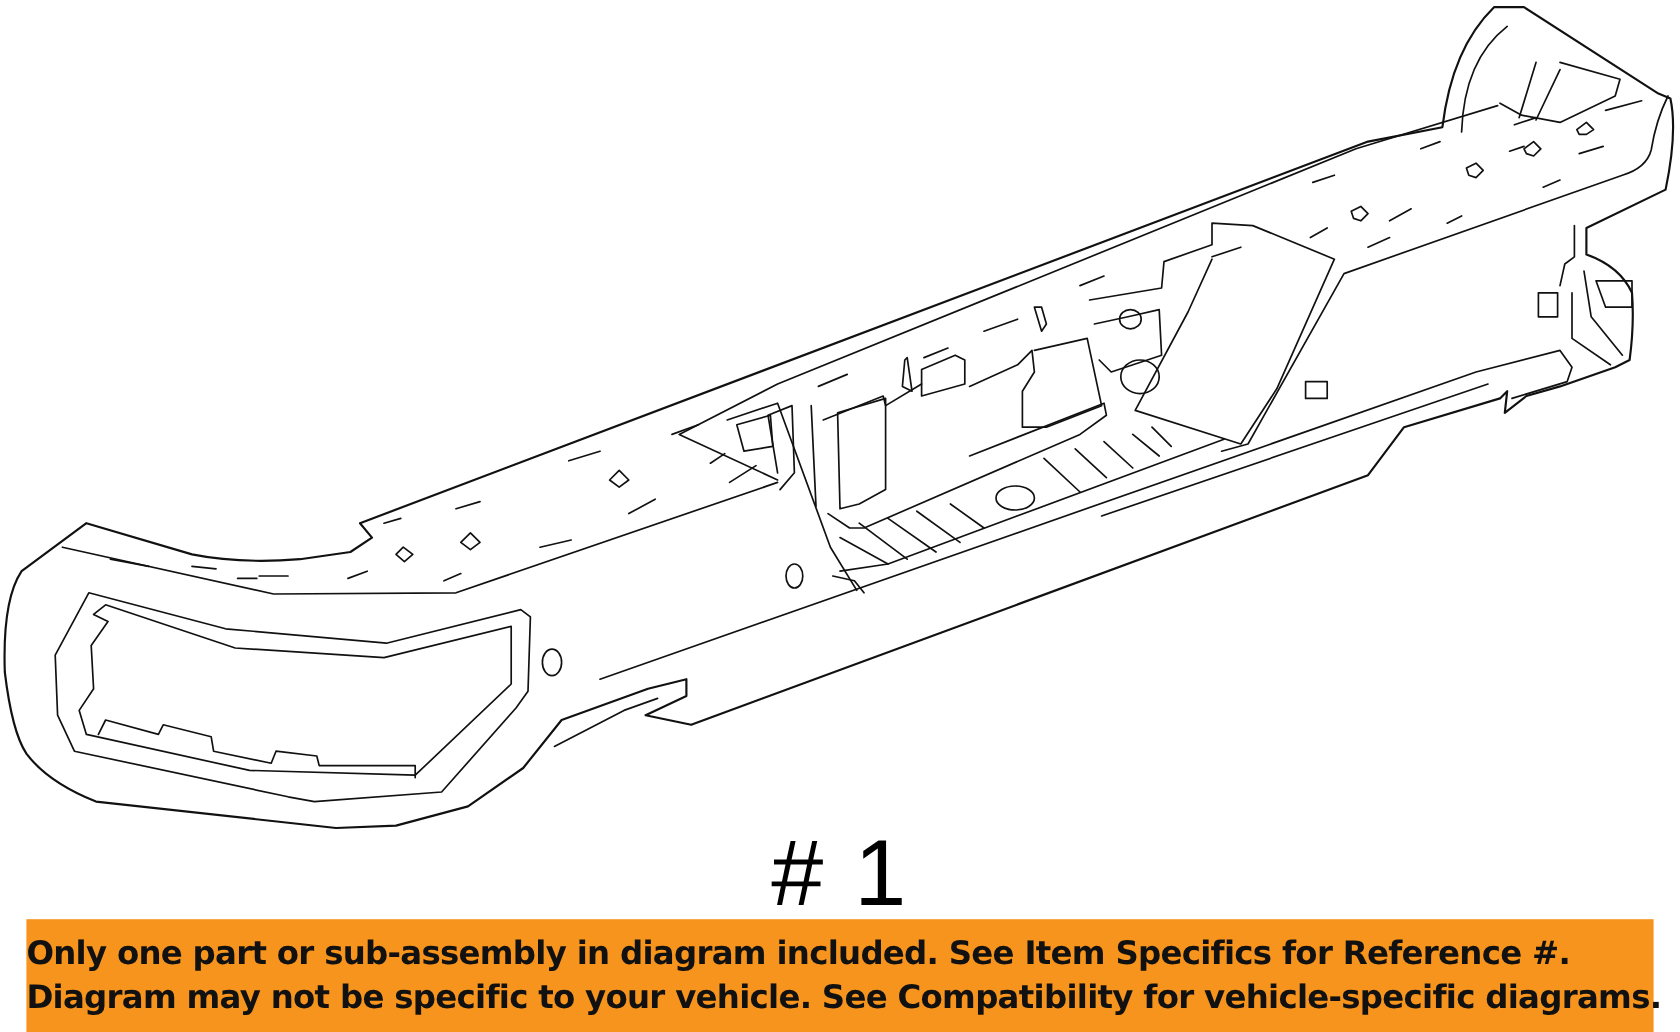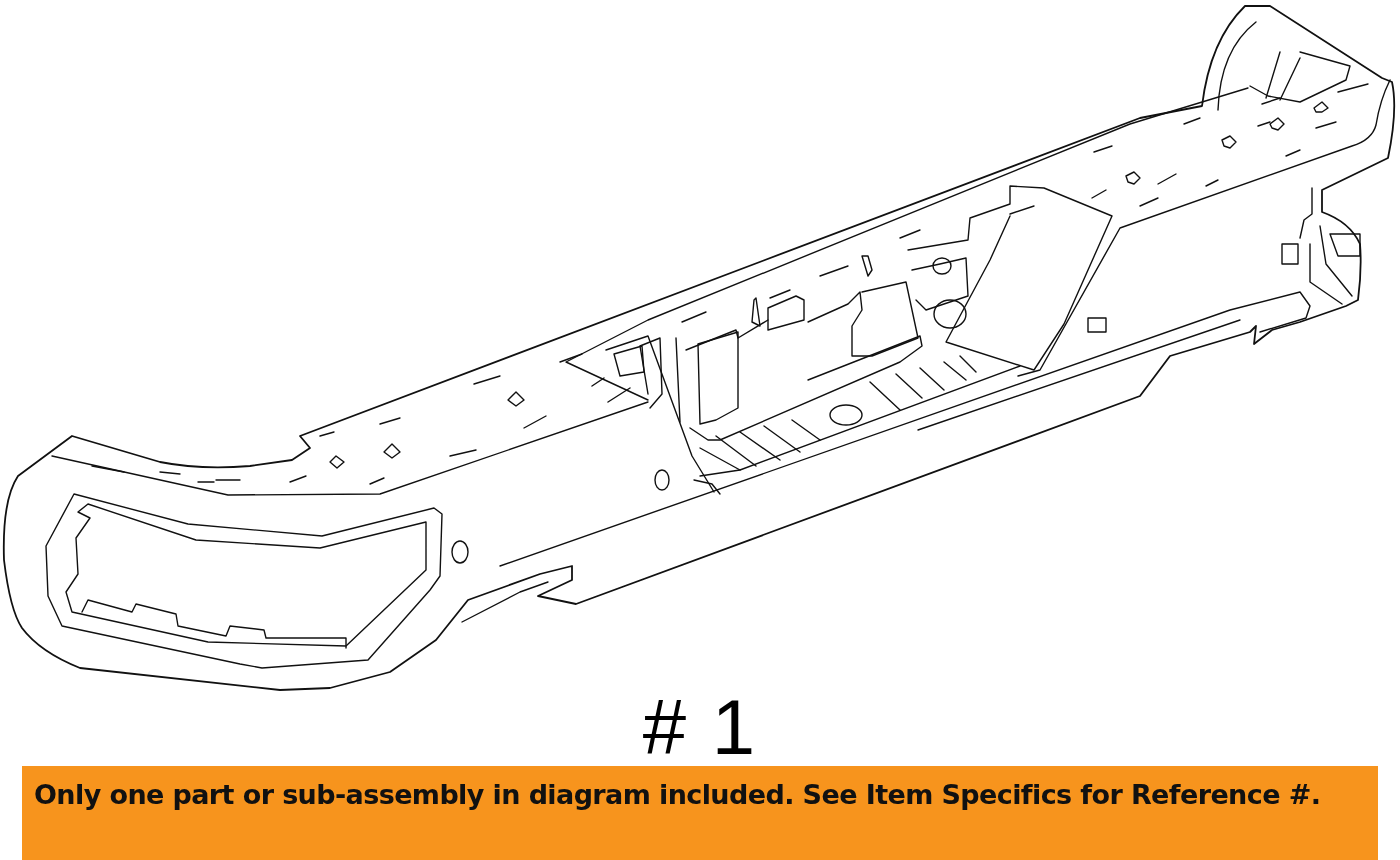--- a/index.html
+++ b/index.html
@@ -4,21 +4,21 @@
 <style>
   html, body { margin: 0; padding: 0; background: #ffffff; }
   body { width: 1400px; height: 860px; position: relative; overflow: hidden; font-family: "DejaVu Sans", sans-serif; }
   #diagram { position: absolute; left: 0; top: 0; width: 1400px; height: 760px; }
   #diagram svg { width: 1400px; height: 760px; display: block; }
   .ln { fill: none; stroke: #111; stroke-width: 1.4; stroke-linejoin: round; stroke-linecap: round; }
   .lno { fill: none; stroke: #111; stroke-width: 1.8; stroke-linejoin: round; stroke-linecap: round; }
   .ref { position: absolute; left: 630px; top: 688px; width: 140px; text-align: center;
          font-family: "Liberation Sans", sans-serif; font-size: 78px; line-height: 78px; color: #000; letter-spacing: 2px; }
   .banner { position: absolute; left: 22px; top: 766px; width: 1356px; height: 94px; background: #F7941D;
-            box-sizing: border-box; padding: 10px 0 0 12px; }
+            box-sizing: border-box; padding: 10px 0 0 0; }
   .banner-line { font-family: "DejaVu Sans", sans-serif; font-weight: bold; font-size: 27px; line-height: 37px;
                  color: #111; white-space: nowrap; letter-spacing: -0.6px; }
 </style>
 </head>
 <body>
 
 <div id="diagram">
   <svg viewBox="0 0 1400 760">
 
     <g>
@@ -84,13 +84,14 @@
       <path class="ln" d="M1282,244 L1298,244 L1298,264 L1282,264 Z"></path>
       <path class="ln" d="M1088,318 L1106,318 L1106,332 L1088,332 Z"></path>
     </g>
   </svg>
 </div>
 
 <div class="ref"># 1</div>
 
 <div class="banner">
   <div class="banner-line">Only one part or sub-assembly in diagram included. See Item Specifics for Reference #.</div>
+  <div class="banner-line">Diagram may not be specific to your vehicle. See Compatibility for vehicle-specific diagrams.</div>
 </div>
 
 </body></html>

